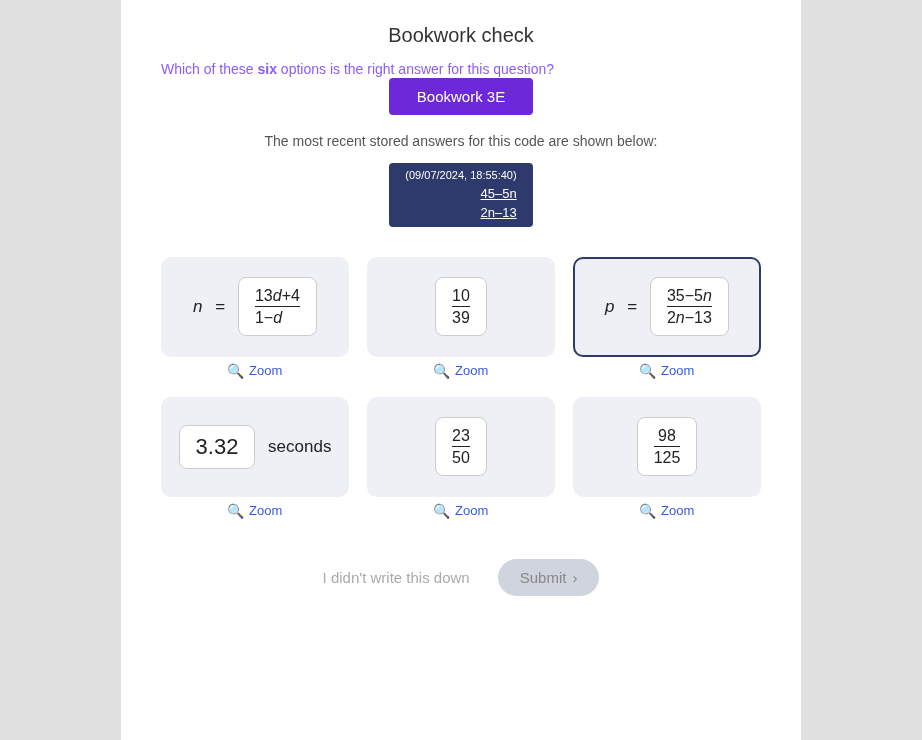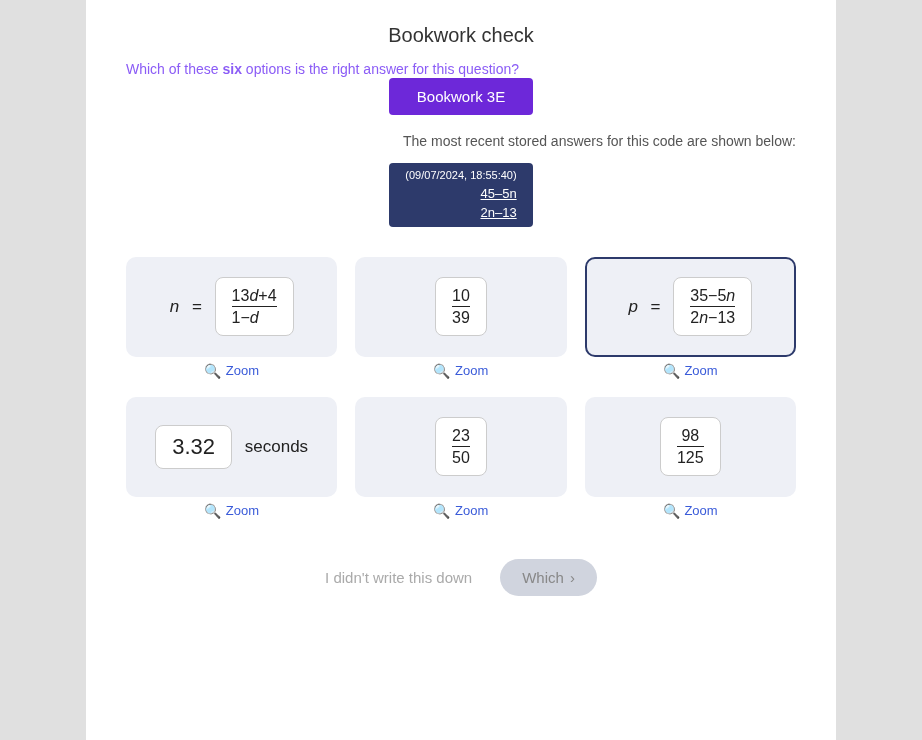--- a/index.html
+++ b/index.html
@@ -6,21 +6,21 @@
     body {
       background: #e0e0e0;
       font-family: Arial, sans-serif;
       display: flex;
       justify-content: center;
       align-items: flex-start;
       min-height: 740px;
     }
     .page-container {
       background: #fff;
-      width: 750px;
+      width: 680px;
       min-height: 740px;
       padding: 24px 40px 40px;
       margin: 0 auto;
     }
     .title {
       text-align: center;
       font-size: 20px;
       font-weight: 500;
       color: #333;
       margin-bottom: 14px;
@@ -40,21 +40,21 @@
       background: #6d28d9;
       color: #fff;
       border: none;
       border-radius: 4px;
       padding: 10px 28px;
       font-size: 15px;
       cursor: pointer;
       font-weight: 500;
     }
     .stored-label {
-      text-align: right;
+      text-align: center;
       font-size: 14px;
       color: #555;
       margin-bottom: 14px;
     }
     .answer-badge {
       display: flex;
       justify-content: center;
       margin-bottom: 30px;
     }
     .badge {
@@ -307,17 +307,17 @@
         <span class="zoom-icon">🔍</span>
         <span>Zoom</span>
       </a>
     </div>
 
   </div>
 
   <div class="bottom-bar">
     <button class="didnt-write-btn">I didn't write this down</button>
     <button class="submit-btn">
-      <span>Which</span>
+      <span>Submit</span>
       <span>›</span>
     </button>
   </div>
 </div>
 
 </body></html>

